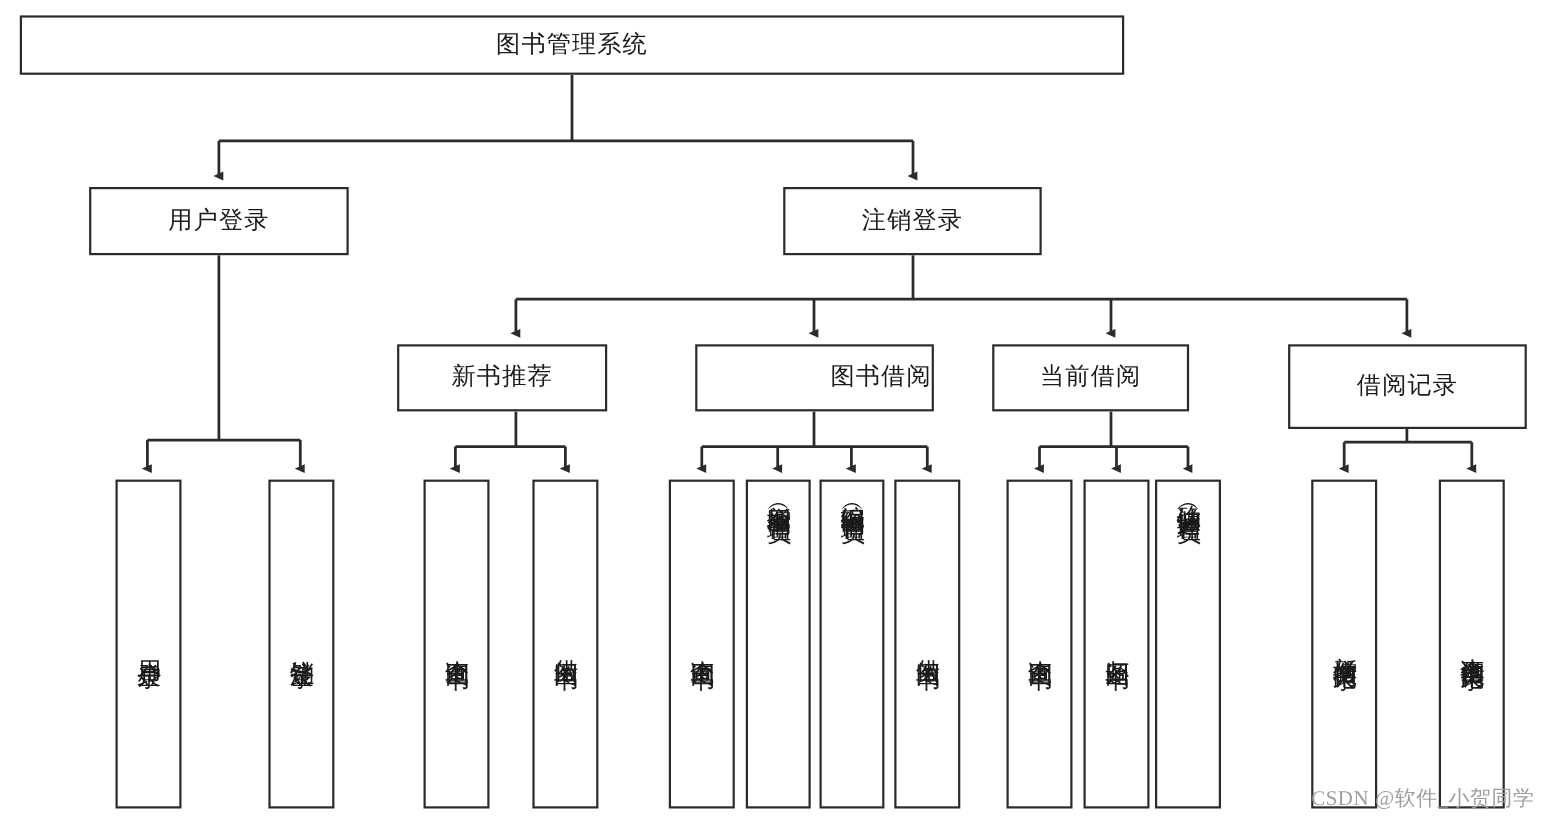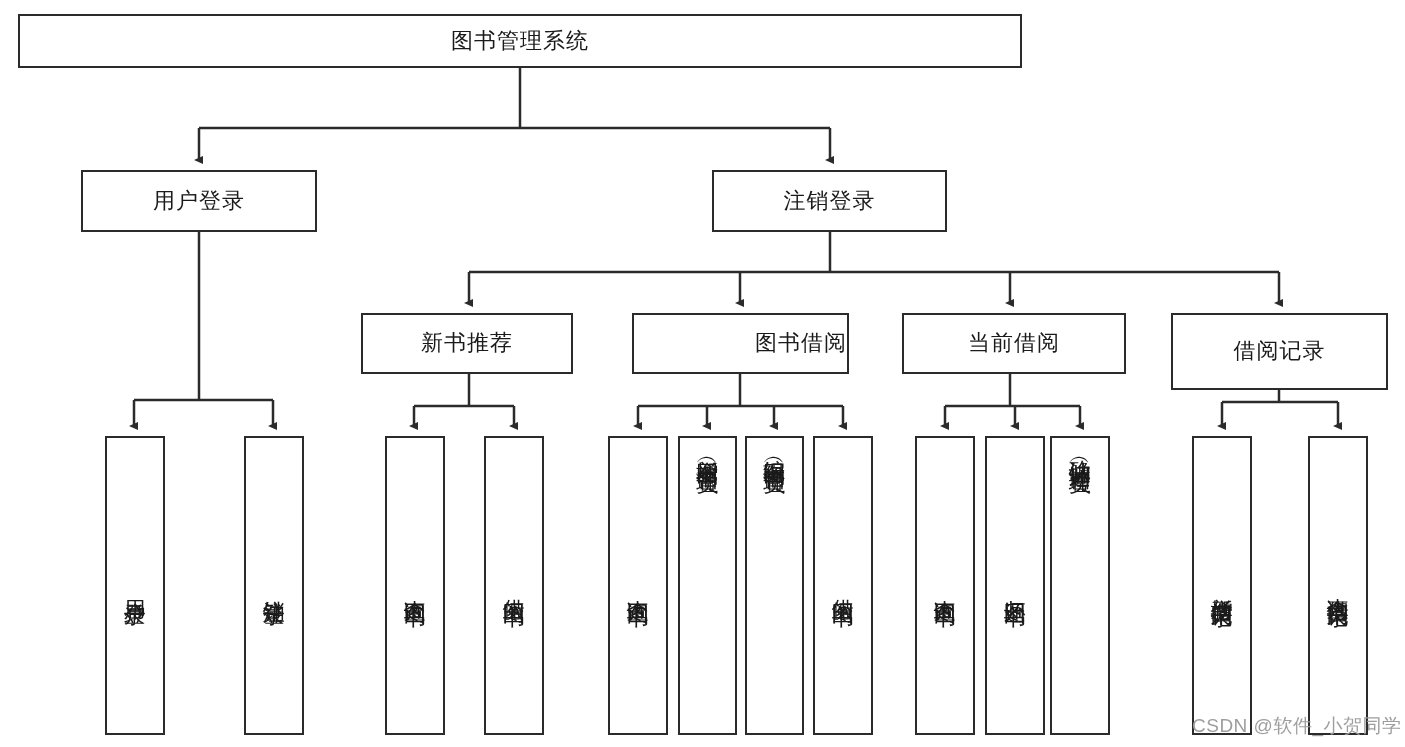--- a/index.html
+++ b/index.html
@@ -66,21 +66,21 @@
   }
   .node-v.top .label-v {
     margin-top: 4px;
   }
   .watermark {
     position: absolute;
     font-size: 19px;
     color: #9e9e9e;
     letter-spacing: 0.5px;
     white-space: nowrap;
-    font-family: Liberation Sans, sans-serif;
+    font-family: Liberation Serif, serif;
   }
 </style>
 </head>
 <body>
 
 <div id="canvas">
 
   <svg class="edges" viewBox="0 0 1405 747" xmlns="http://www.w3.org/2000/svg">
     <defs>
       <marker id="arrow" markerWidth="10" markerHeight="10" refX="5" refY="5" orient="auto" markerUnits="userSpaceOnUse">
@@ -135,27 +135,27 @@
     <span class="label-h">图书管理系统</span>
   </div>
 
   <div class="node" style="left:81px; top:170px; width:236px; height:62px;">
     <span class="label-h">用户登录</span>
   </div>
   <div class="node" style="left:712px; top:170px; width:235px; height:62px;">
     <span class="label-h">注销登录</span>
   </div>
 
-  <div class="node" style="left:361px; top:313px; width:212px; height:61px;align-items:center;">
+  <div class="node" style="left:361px; top:313px; width:191px; height:61px;align-items:center;">
     <span class="label-h">新书推荐</span>
   </div>
   <div class="node" style="left:632px; top:313px; width:217px; height:61px;justify-content:flex-end;">
     <span class="label-h">图书借阅</span>
   </div>
-  <div class="node" style="left:902px; top:313px; width:224px; height:61px;">
+  <div class="node" style="left:902px; top:313px; width:179px; height:61px;">
     <span class="label-h">当前借阅</span>
   </div>
   <div class="node" style="left:1171px; top:313px; width:217px; height:77px;">
     <span class="label-h">借阅记录</span>
   </div>
 
   <div class="node-v center" style="left:105px; top:436px; width:60px; height:299px;">
     <span class="label-v">用户登录</span>
   </div>
   <div class="node-v center" style="left:244px; top:436px; width:60px; height:299px;">

